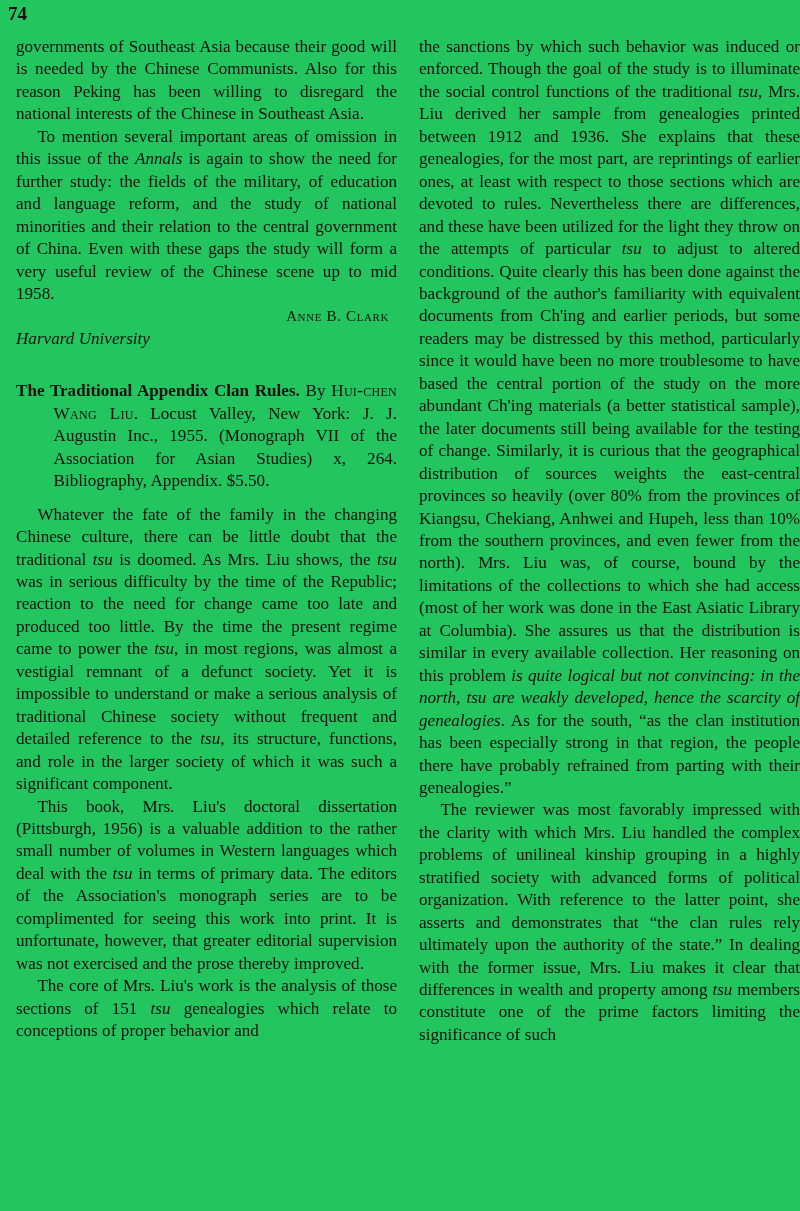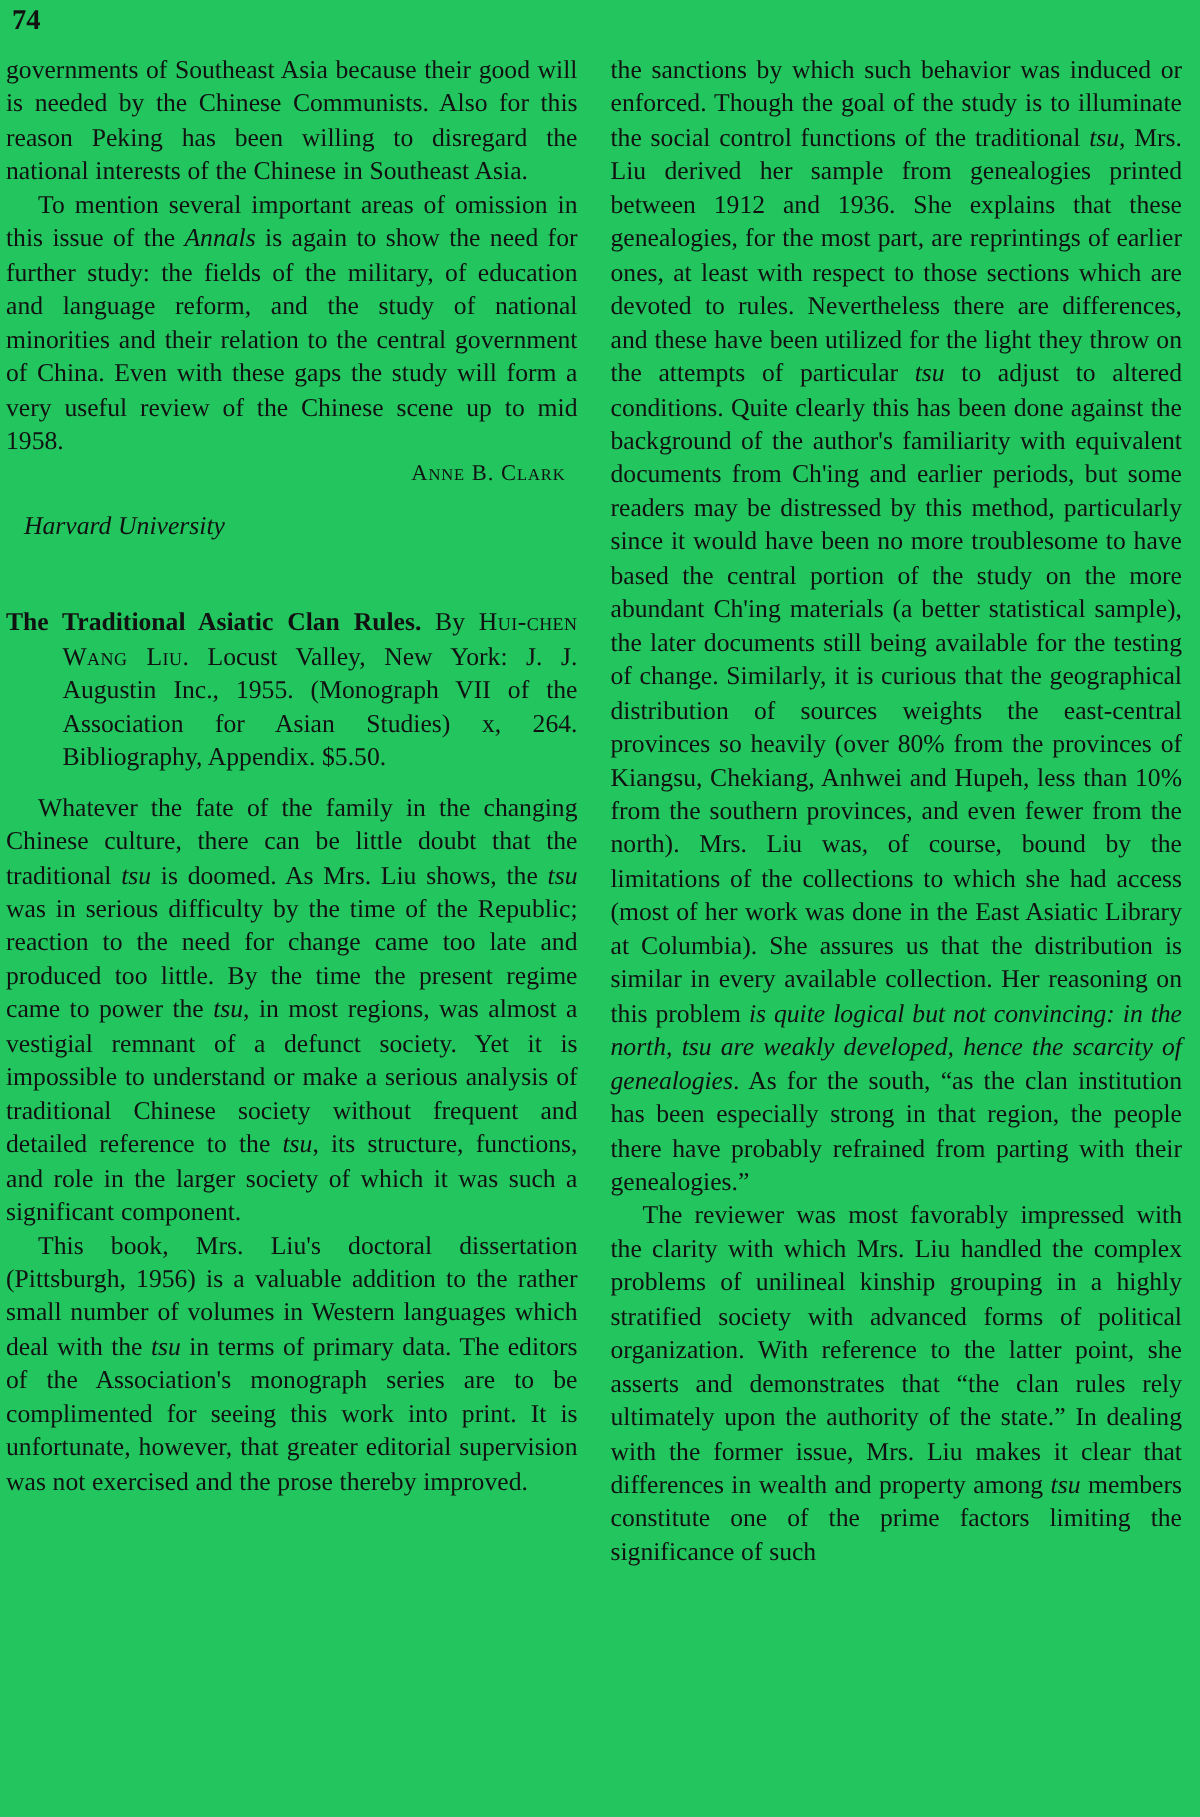--- a/index.html
+++ b/index.html
@@ -42,21 +42,21 @@
     letter-spacing: 0.6px;
     line-height: 1;
     font-variant: normal;
     text-transform: uppercase;
   }
 
   
   .columns {
     position: absolute;
     top: 36px;
-    left: 4px;
+    left: 16px;
     width: 784px;
     height: 1175px;
     display: flex;
     gap: 22px;
   }
   .col {
     width: 381px;
     font-size: 17.1px;
     line-height: 22.45px;
     text-align: justify;
@@ -88,21 +88,21 @@
   .signature {
     margin: 0;
     text-align: right;
     padding-right: 8px;
     font-variant: small-caps;
     letter-spacing: 0.6px;
     font-size: 15px;
     line-height: 22.45px;
   }
   .affiliation {
-    margin: 12px;
+    margin: 0;
     text-align: left;
     font-style: italic;
     font-size: 17.1px;
     line-height: 22.45px;
   }
 
   
   .review-head {
     margin: 0;
     text-indent: 0;
@@ -139,29 +139,30 @@
 
       <p class="para"><span>To mention several important areas of omission in this issue of the </span><i>Annals</i><span> is again to show the need for further study: the fields of the military, of education and language reform, and the study of national minorities and their relation to the central government of China. Even with these gaps the study will form a very useful review of the Chinese scene up to mid 1958.</span></p>
 
       <p class="signature">Anne B. Clark</p>
 
       <p class="affiliation">Harvard University</p>
 
       <div class="spacer-lg"></div>
 
       <p class="review-head">
-        <span class="hang"><span class="review-title">The Traditional Asiatic Clan Rules.</span><span> By </span><span class="sc">Hui-chen Wang Liu</span><span>. Locust Valley, New York: J. J. Augustin Inc., 1955. (Monograph VII of the Association for Asian Studies) x, 264. Bibliography, Appendix. $5.50.</span></span>
+        <span class="hang"><span class="review-title">The Traditional Appendix Clan Rules.</span><span> By </span><span class="sc">Hui-chen Wang Liu</span><span>. Locust Valley, New York: J. J. Augustin Inc., 1955. (Monograph VII of the Association for Asian Studies) x, 264. Bibliography, Appendix. $5.50.</span></span>
       </p>
 
       <div class="spacer-sm"></div>
 
       <p class="para"><span>Whatever the fate of the family in the changing Chinese culture, there can be little doubt that the traditional </span><i>tsu</i><span> is doomed. As Mrs. Liu shows, the </span><i>tsu</i><span> was in serious difficulty by the time of the Republic; reaction to the need for change came too late and produced too little. By the time the present regime came to power the </span><i>tsu</i><span>, in most regions, was almost a vestigial remnant of a defunct society. Yet it is impossible to understand or make a serious analysis of traditional Chinese society without frequent and detailed reference to the </span><i>tsu</i><span>, its structure, functions, and role in the larger society of which it was such a significant component.</span></p>
 
       <p class="para"><span>This book, Mrs. Liu's doctoral dissertation (Pittsburgh, 1956) is a valuable addition to the rather small number of volumes in Western languages which deal with the </span><i>tsu</i><span> in terms of primary data. The editors of the Association's monograph series are to be complimented for seeing this work into print. It is unfortunate, however, that greater editorial supervision was not exercised and the prose thereby improved.</span></p>
 
+      <p class="para"><span>The core of Mrs. Liu's work is the analysis of those sections of 151 </span><i>tsu</i><span> genealogies which relate to conceptions of proper behavior and</span></p>
 
     </div>
 
     <div class="col">
 
       <p class="para noindent"><span>the sanctions by which such behavior was induced or enforced. Though the goal of the study is to illuminate the social control functions of the traditional </span><i>tsu</i><span>, Mrs. Liu derived her sample from genealogies printed between 1912 and 1936. She explains that these genealogies, for the most part, are reprintings of earlier ones, at least with respect to those sections which are devoted to rules. Nevertheless there are differences, and these have been utilized for the light they throw on the attempts of particular </span><i>tsu</i><span> to adjust to altered conditions. Quite clearly this has been done against the background of the author's familiarity with equivalent documents from Ch'ing and earlier periods, but some readers may be distressed by this method, particularly since it would have been no more troublesome to have based the central portion of the study on the more abundant Ch'ing materials (a better statistical sample), the later documents still being available for the testing of change. Similarly, it is curious that the geographical distribution of sources weights the east-central provinces so heavily (over 80% from the provinces of Kiangsu, Chekiang, Anhwei and Hupeh, less than 10% from the southern provinces, and even fewer from the north). Mrs. Liu was, of course, bound by the limitations of the collections to which she had access (most of her work was done in the East Asiatic Library at Columbia). She assures us that the distribution is similar in every available collection. Her reasoning on this problem </span><i>is quite logical but not convincing: in the north, </i><i>tsu</i><i> are weakly developed, hence the scarcity of genealogies</i><span>. As for the south, “as the clan institution has been especially strong in that region, the people there have probably refrained from parting with their genealogies.”</span></p>
 
       <p class="para"><span>The reviewer was most favorably impressed with the clarity with which Mrs. Liu handled the complex problems of unilineal kinship grouping in a highly stratified society with advanced forms of political organization. With reference to the latter point, she asserts and demonstrates that “the clan rules rely ultimately upon the authority of the state.” In dealing with the former issue, Mrs. Liu makes it clear that differences in wealth and property among </span><i>tsu</i><span> members constitute one of the prime factors limiting the significance of such</span></p>
 
     </div>

